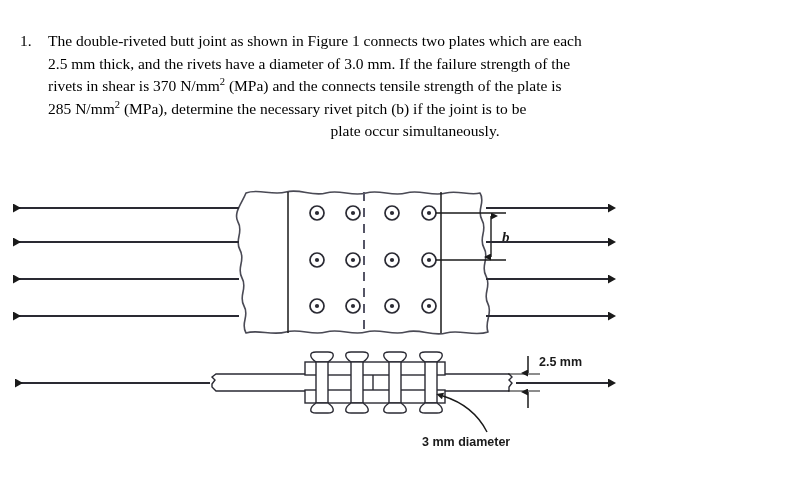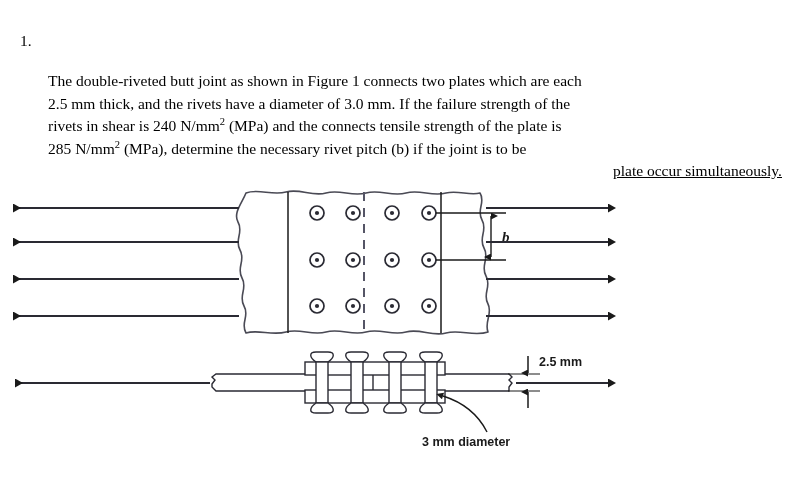--- a/index.html
+++ b/index.html
@@ -39,25 +39,23 @@
     flex: 0 0 28px;
     text-align: left;
   }
   .problem-body {
     flex: 1 1 auto;
     font-family: "Liberation Serif", serif;
     font-size: 15.5px;
     line-height: 22.5px;
     text-align: justify;
     text-justify: inter-word;
-    margin-top: 40px;
   }
   .problem-body .lastline {
-    text-align: right;
-    text-decoration: underline;
+    text-align: center;
   }
   sup {
     font-size: 0.68em;
     vertical-align: super;
     line-height: 0;
   }
 
   
   .figure-wrap {
     position: absolute;
@@ -88,21 +86,21 @@
 </head>
 <body>
 
 <div id="page">
 
   <div class="problem">
     <div class="problem-number">1.</div>
     <div class="problem-body">
       <div><span>The double-riveted butt joint as shown in Figure 1 connects two plates which are each</span></div>
       <div><span>2.5 mm thick, and the rivets have a diameter of 3.0 mm. If the failure strength of the</span></div>
-      <div><span>rivets in shear is 240 N/mm</span><sup>2</sup><span> (MPa) and the connects tensile strength of the plate is</span></div>
+      <div><span>rivets in shear is 370 N/mm</span><sup>2</sup><span> (MPa) and the connects tensile strength of the plate is</span></div>
       <div><span>285 N/mm</span><sup>2</sup><span> (MPa), determine the necessary rivet pitch (b) if the joint is to be</span></div>
       <div class="lastline"><span>plate occur simultaneously.</span></div>
     </div>
   </div>
 
   <div class="figure-wrap">
     <svg class="figure" width="803" height="300" viewBox="0 0 803 300" xmlns="http://www.w3.org/2000/svg">
       <defs>
         <marker id="arrowLeft" markerWidth="9" markerHeight="9" refX="8" refY="4.5" orient="auto-start-reverse" markerUnits="userSpaceOnUse">
           <path d="M8,0 L8,9 L0,4.5 Z" fill="#1a1a1a"></path>

